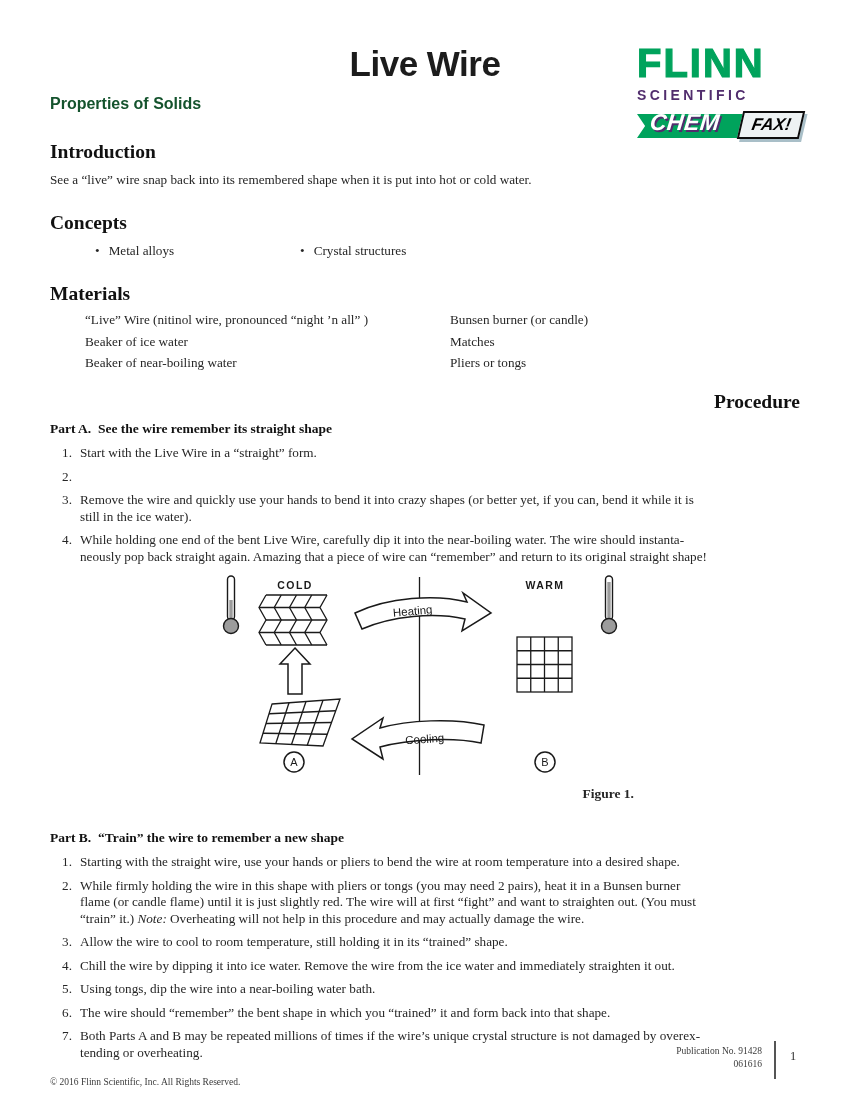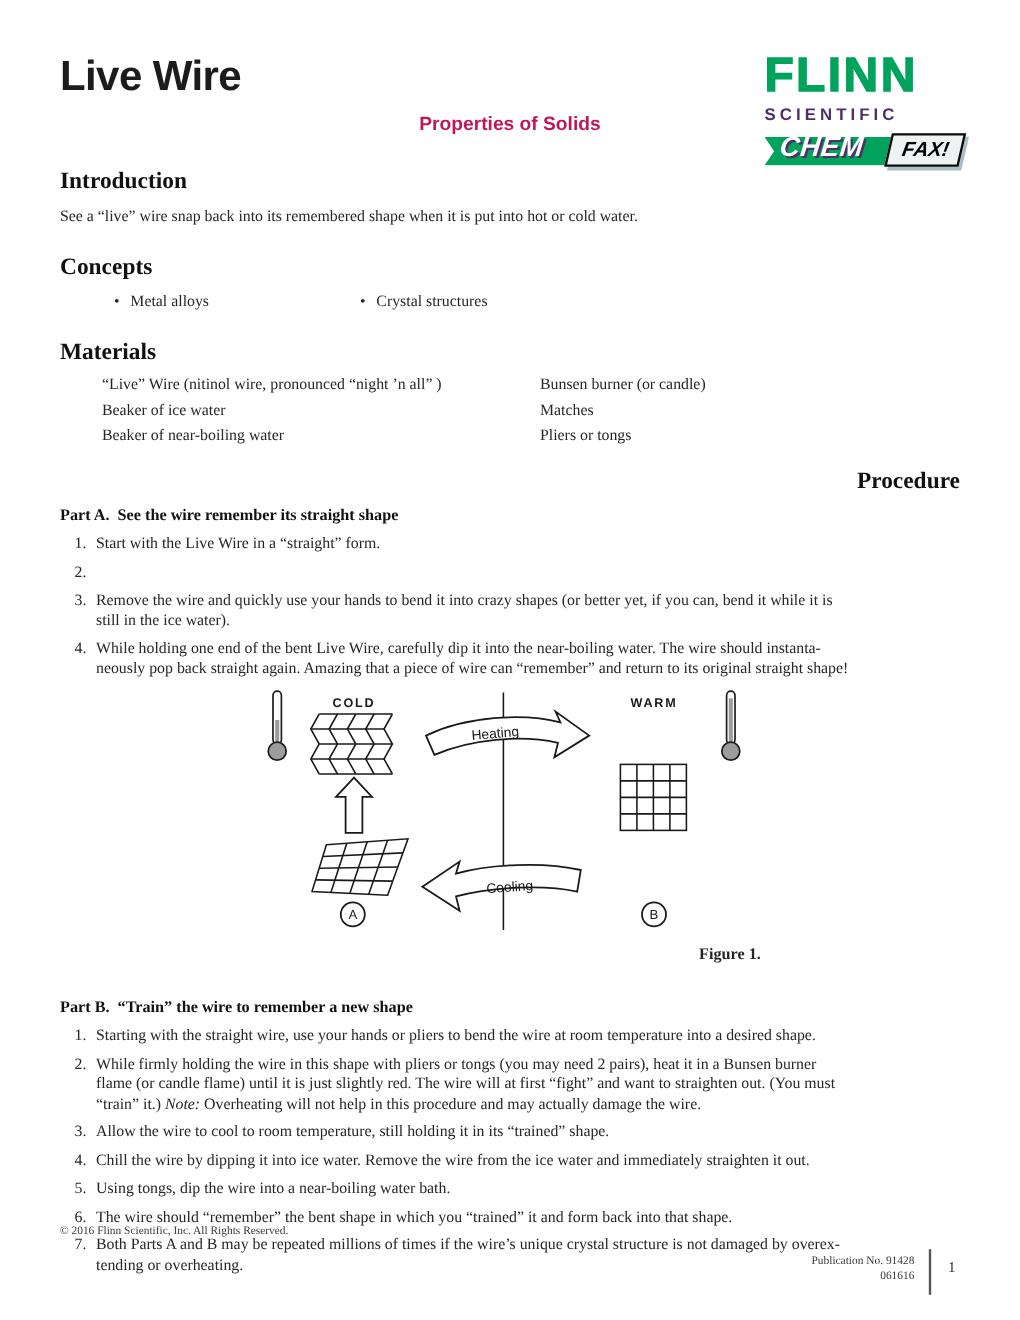--- a/index.html
+++ b/index.html
@@ -7,25 +7,25 @@
   .page {
     position:relative; width:850px; height:1100px; margin:0 auto;
     background:#ffffff; padding:0 50px; overflow:hidden;
     font-family:"Liberation Serif","DejaVu Serif",serif;
     color:#262626;
   }
   
   .title-block { padding-top:46px; }
   .doc-title {
     font-family:"Liberation Sans","DejaVu Sans",sans-serif;
-    font-size:35px; font-weight:700; letter-spacing:-0.5px; line-height:36px; color:#1c1c1c;
+    font-size:35px; font-weight:700; letter-spacing:-0.5px; line-height:36px; color:#1c1c1c;text-align:center;
   }
   .doc-subtitle {
     font-family:"Liberation Sans","DejaVu Sans",sans-serif;
-    font-size:16px; font-weight:700; line-height:19px; margin-top:12px; color:#be185d;text-align:center;
+    font-size:16px; font-weight:700; line-height:19px; margin-top:12px; color:#14532d;
   }
   .logo { position:absolute; top:44px; right:45px; width:168px; }
   .logo-flinn {
     font-family:"Liberation Sans","DejaVu Sans",sans-serif;
     font-size:40px; font-weight:700; line-height:38px; letter-spacing:2px;
     color:#00a35c; -webkit-text-stroke:1.2px #00a35c;
   }
   .logo-scientific {
     font-family:"Liberation Sans","DejaVu Sans",sans-serif;
     font-size:14px; font-weight:700; letter-spacing:3.4px; margin-top:5px; color:#512d6d;
@@ -75,21 +75,21 @@
   .note-italic { font-style:italic; }
   
   .figure-wrap { margin-top:2px; margin-left:160px; width:424px; }
   .figure-caption { text-align:right; font-size:13.5px; font-weight:700; line-height:16px; }
   svg .ink { stroke:#1a1a1a; fill:none; }
   svg text { font-family:"Liberation Sans","DejaVu Sans",sans-serif; fill:#1a1a1a; }
   .fig-temp-label { font-size:10.5px; font-weight:700; letter-spacing:1.5px; }
   .fig-arrow-label { font-size:11.5px; }
   .fig-marker-label { font-size:11px; }
   
-  .footer-copy { position:absolute; left:50px; top:1021px; font-size:9.5px; color:#3a3a3a; }
+  .footer-copy { position:absolute; left:50px; top:1077px; font-size:9.5px; color:#3a3a3a; }
   .footer-pub { position:absolute; right:88px; top:1045px; text-align:right; font-size:9.5px; line-height:13px; color:#3a3a3a; }
   .footer-bar { position:absolute; left:774px; top:1041px; width:1.5px; height:38px; background:#555; }
   .footer-page { position:absolute; left:790px; top:1049px; font-size:12.5px; color:#333; }
 </style>
 </head>
 <body>
 
 <div class="page">
 
   <div class="title-block">

